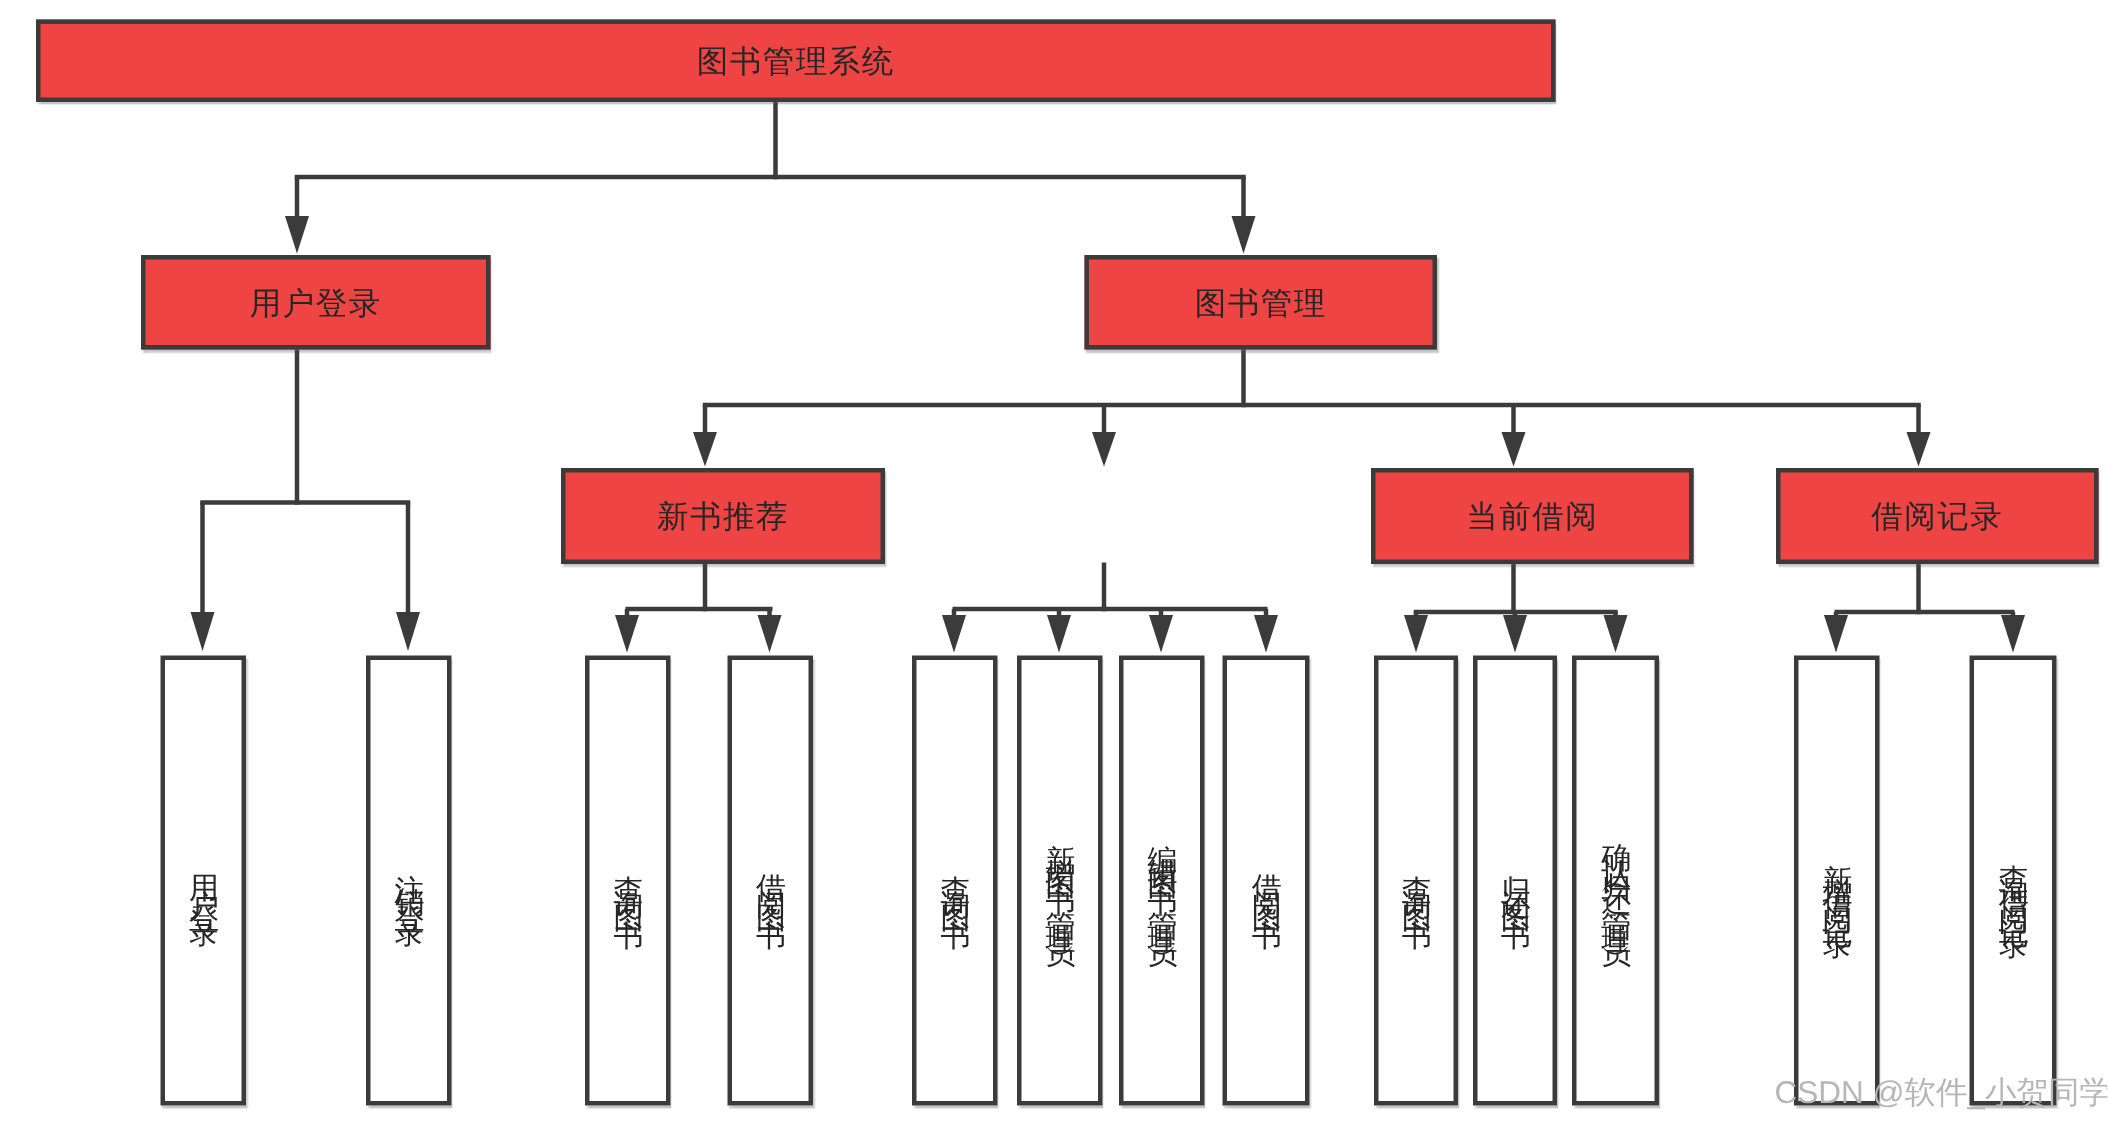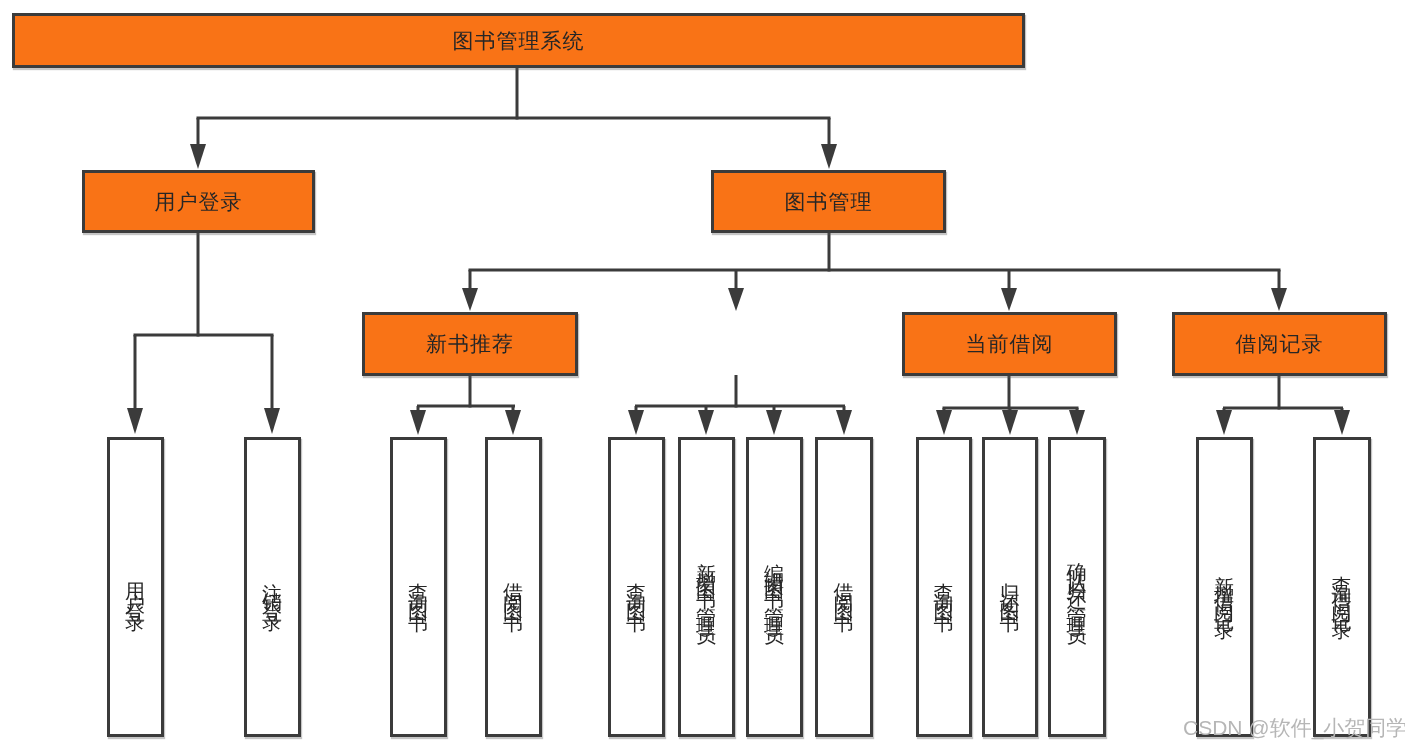--- a/index.html
+++ b/index.html
@@ -26,27 +26,28 @@
     stroke: #3b3b3b;
     stroke-width: 3;
   }
   svg.connectors polygon {
     fill: #3b3b3b;
     stroke: none;
   }
   .hbox {
     position: absolute;
     box-sizing: border-box;
-    background: #f97316;
+    background: #ef4444;
     border: 3px solid #3b3b3b;
     box-shadow: 1px 2px 1px rgba(90,90,90,0.35);
     display: flex;
     align-items: center;
     justify-content: center;
     z-index: 2;
+    margin-left: 12px;
   }
   .hbox span {
     font-size: 21px;
     color: #262626;
     letter-spacing: 1px;
     white-space: nowrap;
   }
   .vbox {
     position: absolute;
     top: 437px;

